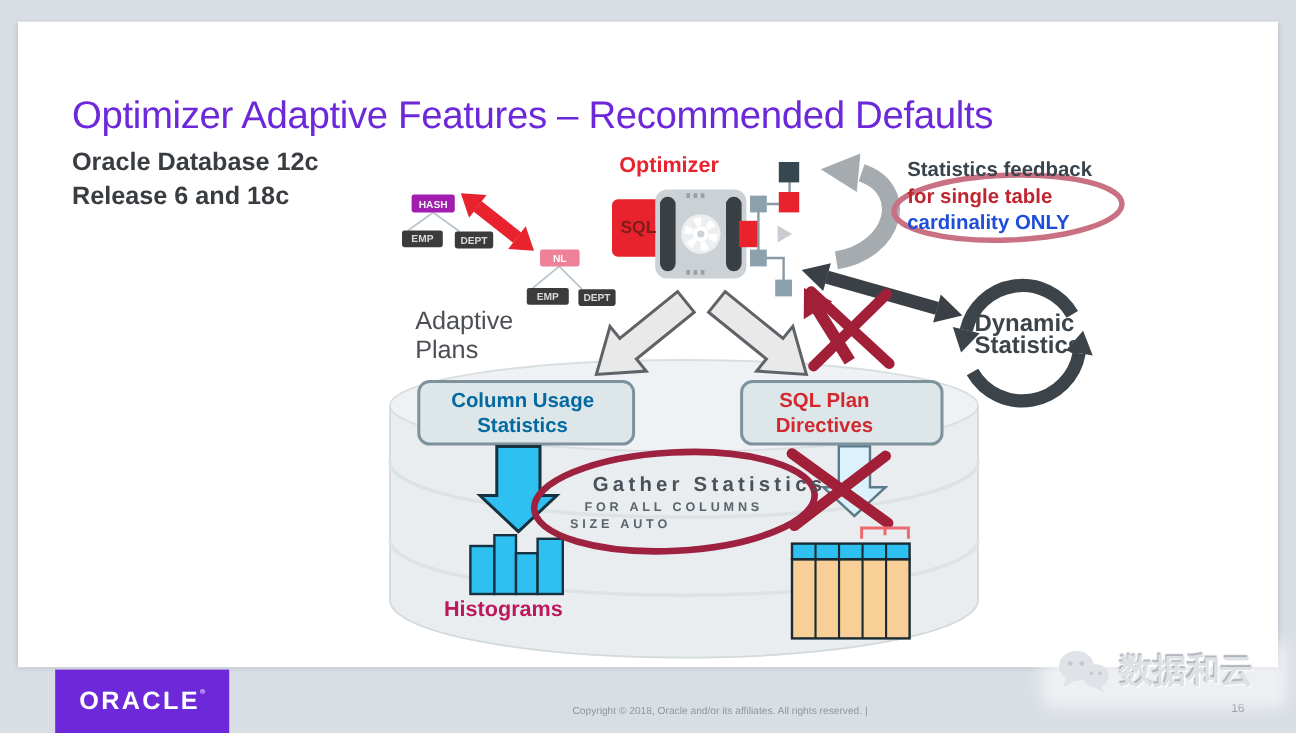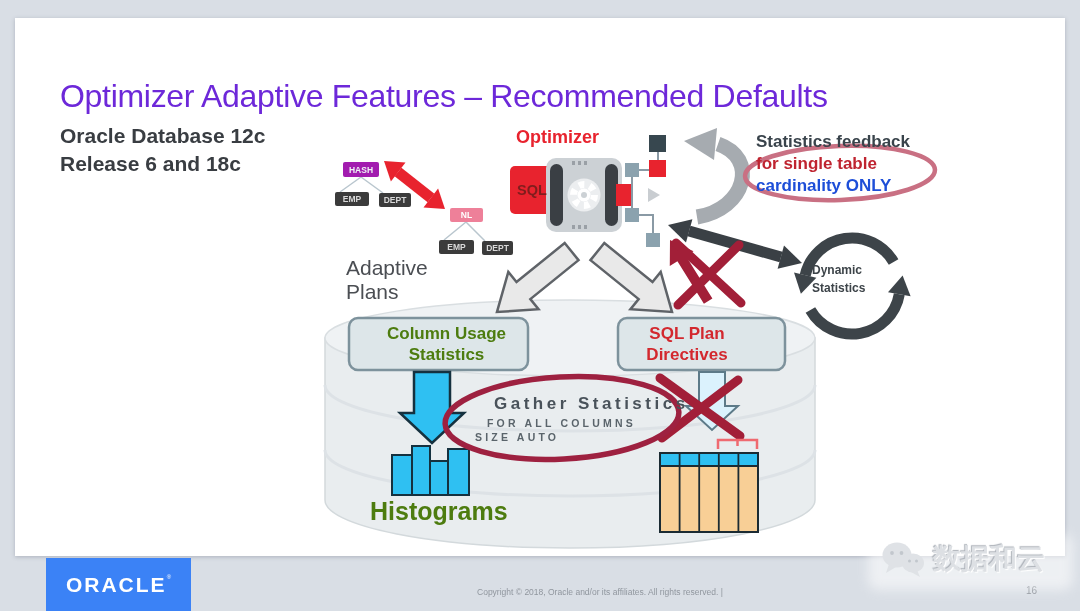--- a/index.html
+++ b/index.html
@@ -23,30 +23,30 @@
           font-size:8.5px; font-weight:bold; border-radius:2px; }
   .node-dark { background:#3b3b3b; color:#d9d9d9;margin-left:12px; }
   .node-hash { background:#a21caf; color:#eef3f5; }
   .node-nl   { background:#ee8099; color:#ffffff; }
   #sql-label { left:510px; top:166px; width:44px; height:48px; display:flex; align-items:center;
                justify-content:center; font-size:14.5px; font-weight:bold; color:#7f1d1d; }
   .fb { font-size:17px; font-weight:bold; }
   #fb1 { left:756px; top:132px; color:#39434b; }
   #fb2 { left:756px; top:154px; color:#bf2430; }
   #fb3 { left:756px; top:176px; color:#1d4ed8; }
-  #dynamic-label { left:812px; top:261px; font-size:12px; font-weight:bold; color:#3d4449; line-height:18px; }
+  #dynamic-label { left:812px; top:261px; font-size:20px; font-weight:bold; color:#3d4449; line-height:18px; }
   .dbbox-txt { position:absolute; display:flex; flex-direction:column; align-items:center;
                justify-content:center; font-size:17px; font-weight:bold; line-height:21px; text-align:center; }
-  #column-usage-txt { left:344px; top:318px; width:205px; height:52px; color:#4d7c0f; }
+  #column-usage-txt { left:333px; top:318px; width:205px; height:52px; color:#0369a1; }
   #directives-txt   { left:618px; top:318px; width:138px; height:52px; color:#d3282e; }
   #gather-title { left:473px; top:394px; font-size:17px; font-weight:bold; letter-spacing:3.5px; color:#49525a;margin-left:21px; }
   #gather-d1 { left:475px; top:417px; font-size:10.5px; font-weight:bold; letter-spacing:3.2px; color:#5a646b;padding-left:12px; }
   #gather-d2 { left:475px; top:431px; font-size:10.5px; font-weight:bold; letter-spacing:3.2px; color:#5a646b; }
-  #histograms-label { left:370px; top:497px; font-size:25px; font-weight:bold; color:#4d7c0f; }
-  #oracle-logo { left:46px; top:558px; width:145px; height:53px; background:#3b82f6;
+  #histograms-label { left:370px; top:497px; font-size:18px; font-weight:bold; color:#be185d; }
+  #oracle-logo { left:46px; top:558px; width:145px; height:53px; background:#6d28d9;
                  display:flex; align-items:center; justify-content:center; }
   #oracle-logo .brand { color:#fff; font-size:21px; font-weight:bold; letter-spacing:2px; }
   #oracle-logo .reg { color:#fff; font-size:6px; vertical-align:top; position:relative; top:-8px; }
   #copyright { left:440px; top:587px; width:320px; text-align:center; font-size:8.5px; color:#90969e; }
   #page-number { left:1026px; top:585px; font-size:10px; color:#878d95; }
   #watermark-bg { left:868px; top:534px; width:205px; height:56px; background:#fff; opacity:.55;
                   filter:blur(6px); border-radius:10px; }
   #watermark { left:880px; top:540px; display:flex; align-items:flex-end; gap:7px; }
   #watermark .wm-text { font-size:28px; color:#dde0e4; font-weight:bold;
                         text-shadow:1px 1px 1px #ffffff, -1px -1px 1px #aeb3ba; }

